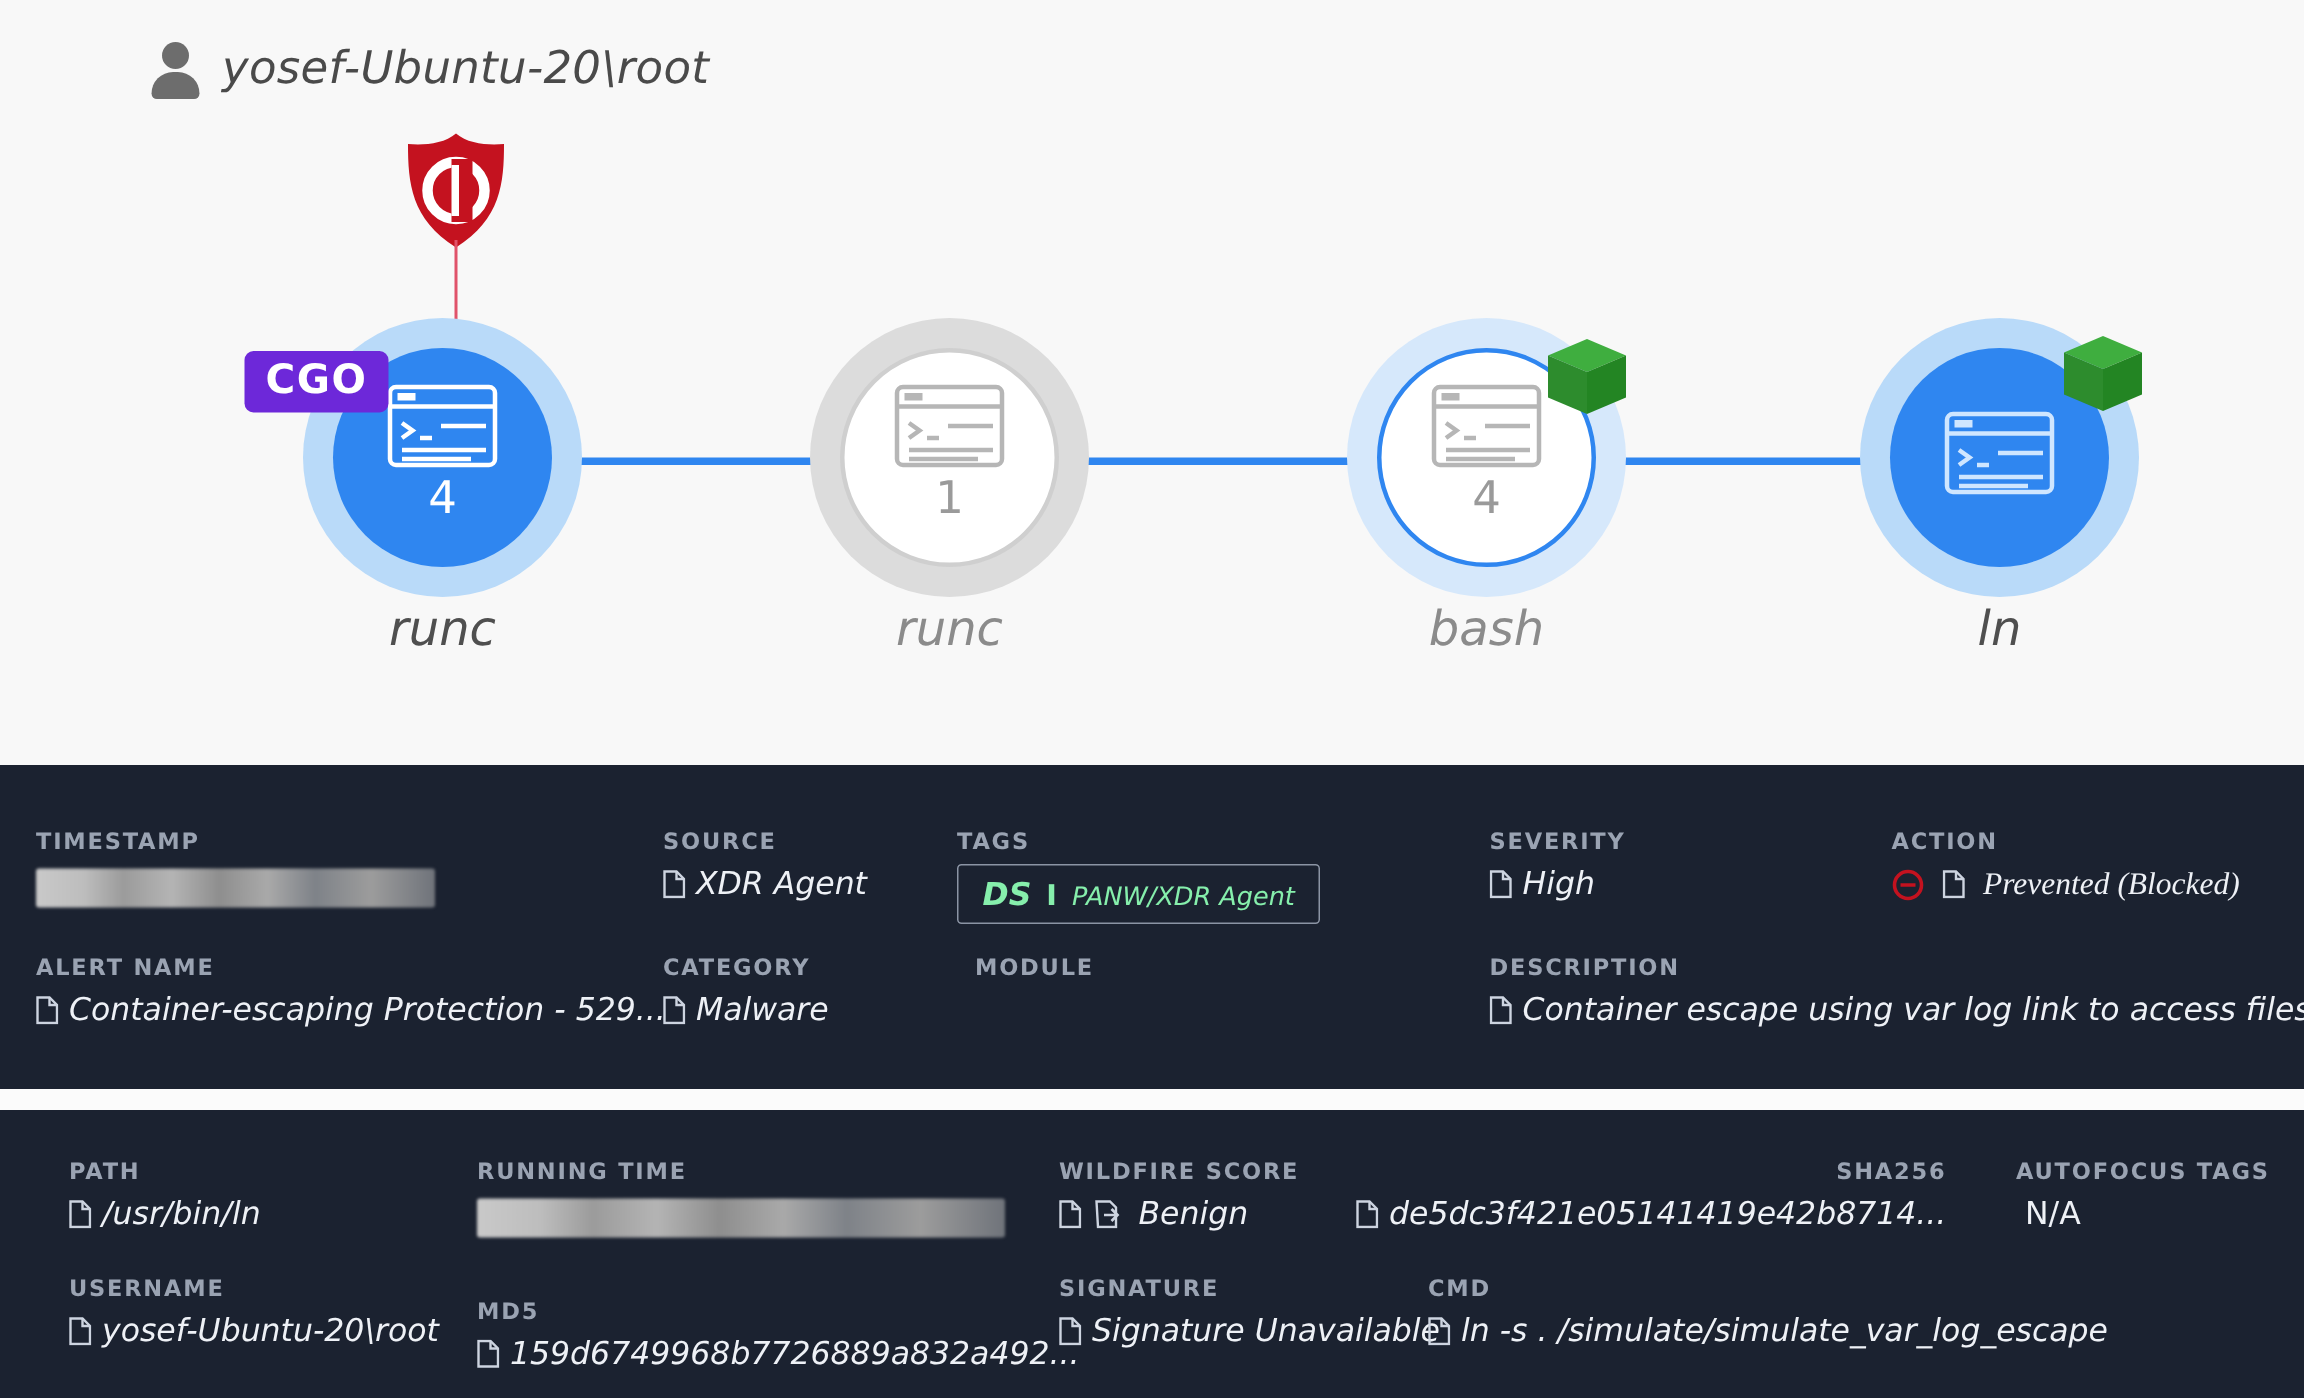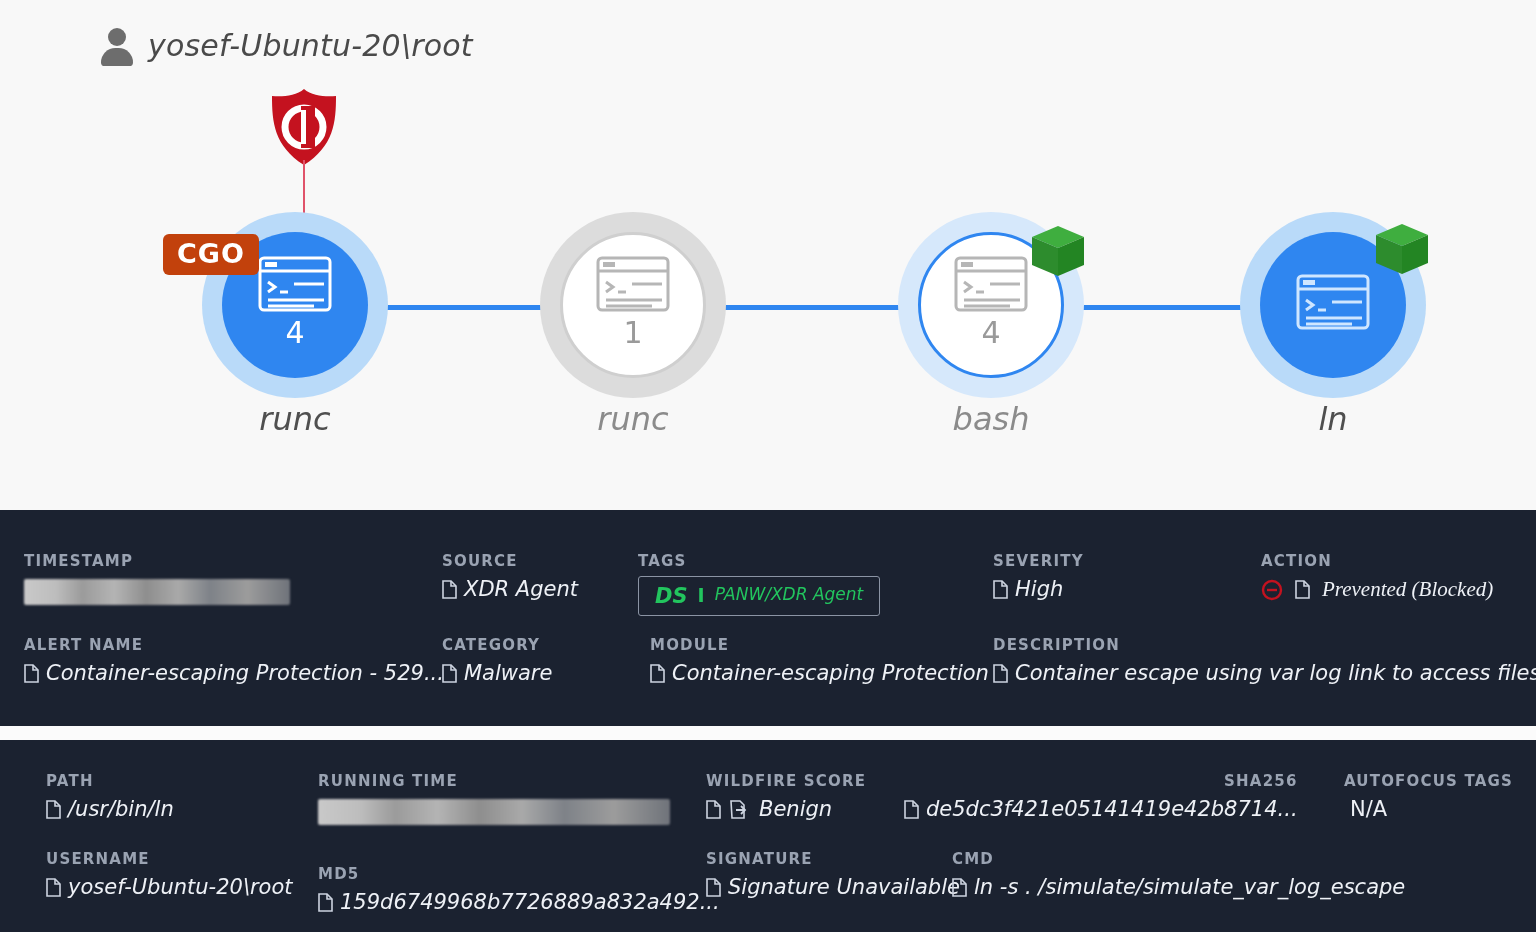--- a/index.html
+++ b/index.html
@@ -80,21 +80,21 @@
 
   .node-label{
     position:absolute;top:400px;width:186px;text-align:center;
     font-family:"DejaVu Sans", sans-serif;
     font-style:italic;font-size:32px;color:#8b8b8b;
   }
   .node.blue + .node-label, .node-label.dark{color:#4f4f4f;}
 
   .cgo-badge{
     position:absolute;left:163px;top:234px;
-    background:#c2410c;color:#fff;
+    background:#6d28d9;color:#fff;
     font-family:"DejaVu Sans", sans-serif;
     font-weight:bold;font-size:27px;letter-spacing:1px;
     padding:4px 14px 6px 14px;border-radius:6px;
     z-index:5;
   }
   .cube{position:absolute;width:60px;height:60px;z-index:6;}
 
   
   .panel{
     position:absolute;left:0;width:1536px;background:#1b2230;
@@ -117,26 +117,26 @@
   }
   .f-value.plain{font-style:normal;}
   .doc-icon{width:15px;height:19px;flex:0 0 auto;}
   .redact{
     margin-top:9px;height:26px;border-radius:2px;
     background:linear-gradient(90deg,#c9c9c9 0%,#bdbdbd 12%,#9b9b9b 22%,#b4b4b4 34%,
       #8e8e8e 46%,#a9a9a9 58%,#7e8288 70%,#9c9c9c 84%,#6f737a 100%);
     filter:blur(1.2px);
   }
   .tag-chip{
-    display:inline-flex;align-items:flex-start;gap:10px;
+    display:inline-flex;align-items:flex-end;gap:10px;
     margin-top:6px;
     border:1px solid #8b94a4;border-radius:3px;
     padding:7px 16px;
     font-family:"DejaVu Sans", sans-serif;
-    color:#22c55e;
+    color:#86efac;
   }
   .tag-chip .ds{font-weight:bold;font-size:21px;font-style:italic;}
   .tag-chip .sep{font-weight:bold;font-size:19px;}
   .tag-chip .tg{font-style:italic;font-size:17px;}
   .block-icon{width:22px;height:22px;flex:0 0 auto;}
   .share-icon{width:20px;height:19px;flex:0 0 auto;}
 </style>
 </head>
 <body>
 
@@ -320,27 +320,20 @@
         <svg class="doc-icon" viewBox="0 0 15 19">
           <path d="M1 1 h8 l5 5 v12 h-13 Z" fill="none" stroke="#cdd4e0" stroke-width="1.6"></path>
           <path d="M9 1 v5 h5" fill="none" stroke="#cdd4e0" stroke-width="1.6"></path>
         </svg>
         <span>Malware</span>
       </div>
     </div>
 
     <div class="field" style="left:638px;top:126px;margin-left:12px;">
       <div class="f-label">MODULE</div>
-      <div class="f-value">
-        <svg class="doc-icon" viewBox="0 0 15 19">
-          <path d="M1 1 h8 l5 5 v12 h-13 Z" fill="none" stroke="#cdd4e0" stroke-width="1.6"></path>
-          <path d="M9 1 v5 h5" fill="none" stroke="#cdd4e0" stroke-width="1.6"></path>
-        </svg>
-        <span>Container-escaping Protection</span>
-      </div>
     </div>
 
     <div class="field" style="left:993px;top:126px;">
       <div class="f-label">DESCRIPTION</div>
       <div class="f-value">
         <svg class="doc-icon" viewBox="0 0 15 19">
           <path d="M1 1 h8 l5 5 v12 h-13 Z" fill="none" stroke="#cdd4e0" stroke-width="1.6"></path>
           <path d="M9 1 v5 h5" fill="none" stroke="#cdd4e0" stroke-width="1.6"></path>
         </svg>
         <span>Container escape using var log link to access filesystem</span>

